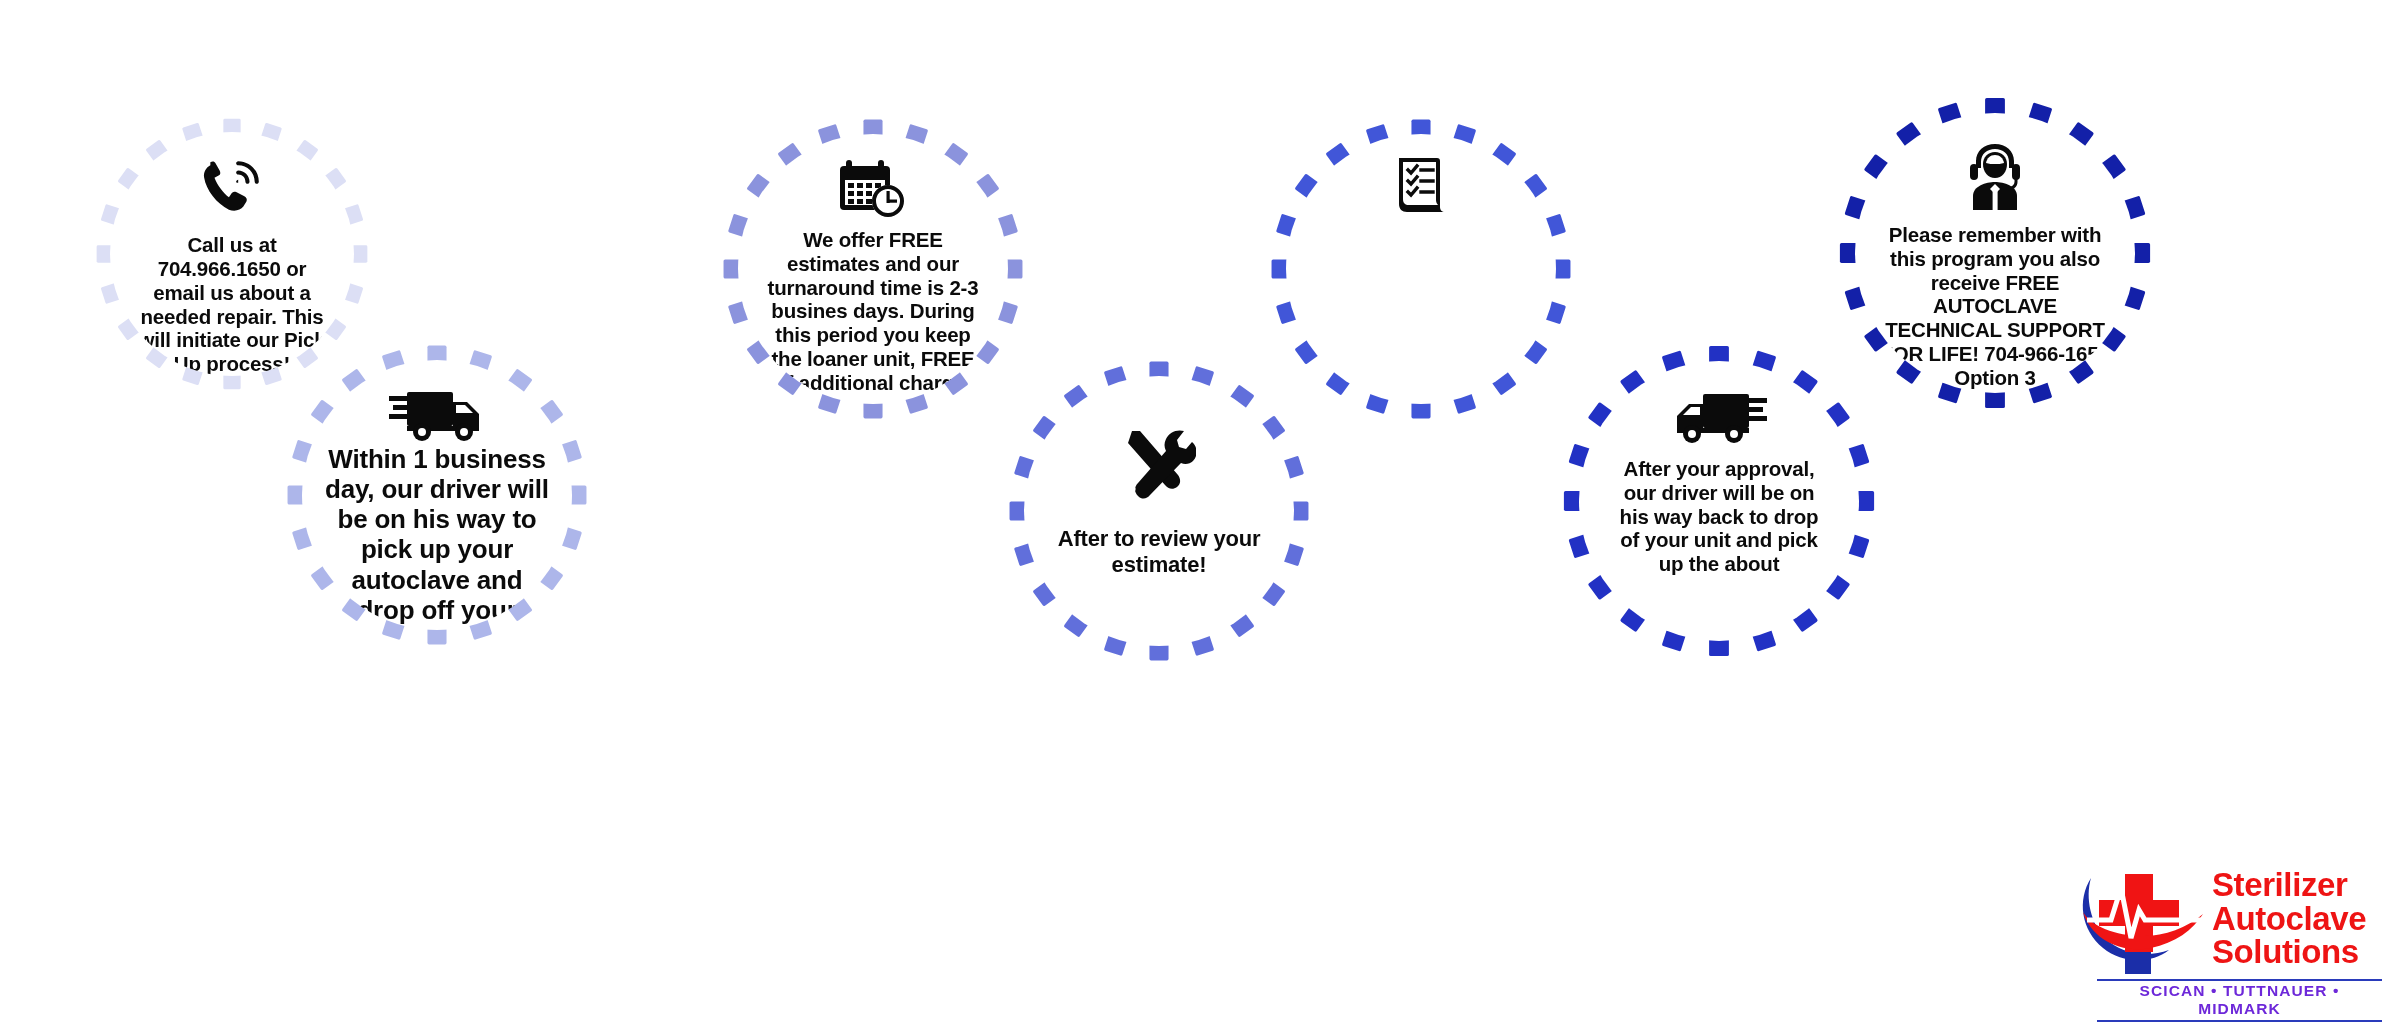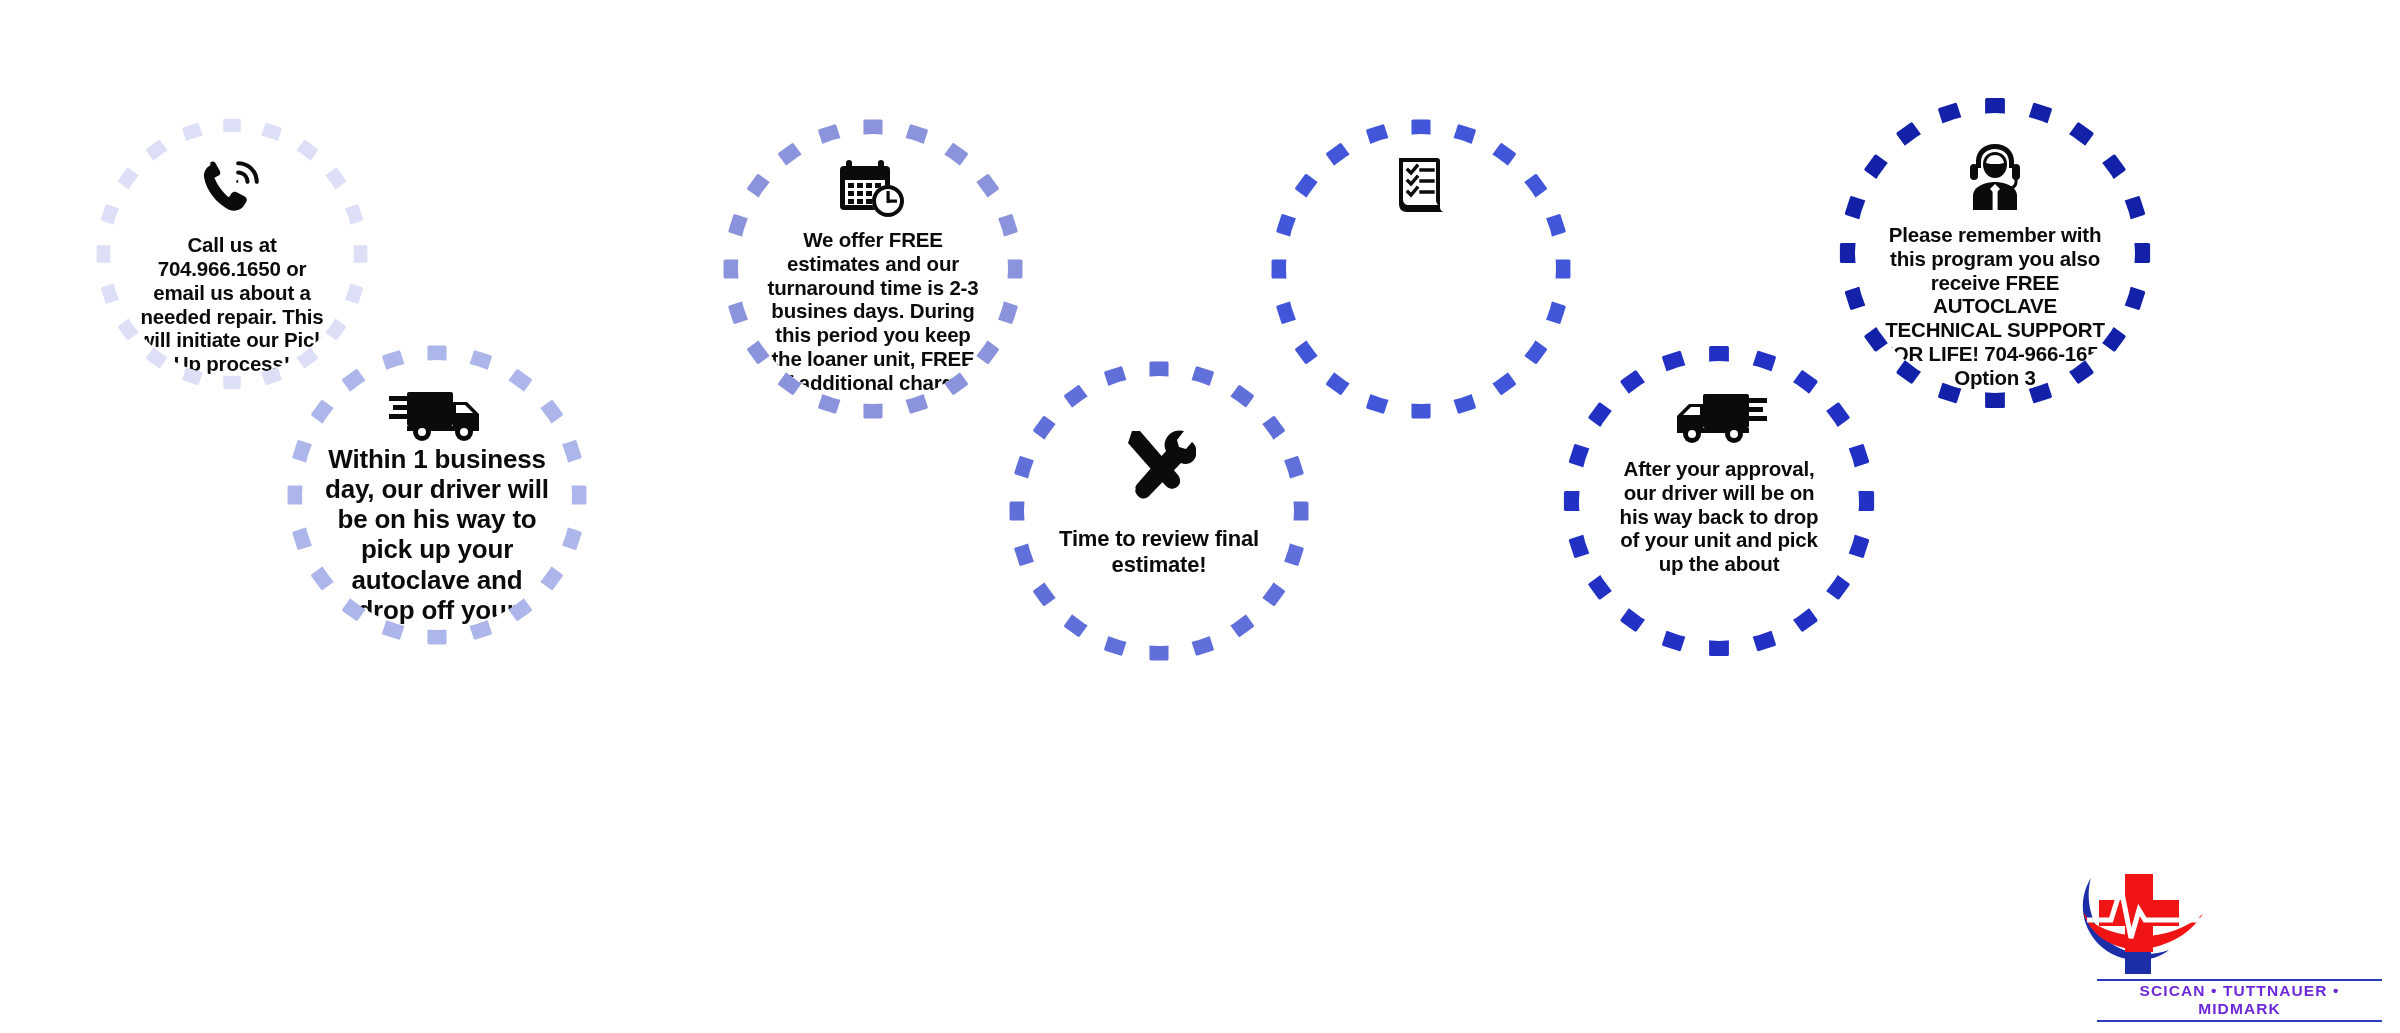--- a/index.html
+++ b/index.html
@@ -327,21 +327,21 @@
       <div class="icon" style="height:72px;">
         <svg width="74" height="74" viewBox="0 0 74 74">
           <g fill="#0b0b0b">
             <path d="M10 4l8 0 38 44c3 4 3 9-1 12-4 3-9 2-12-2L6 16 10 4z"></path>
             <path d="M62 4c-7-2-15 1-18 8-2 4-2 8 0 12L16 56c-4 4-4 9 0 13l0 0c4 4 9 3 12-1L59 36c4 2 9 1 12-2 5-5 5-14-1-19l-6 7-7-2-2-7 7-9z"></path>
           </g>
           <circle cx="11" cy="62" r="2.6" fill="#ffffff"></circle>
           <path fill="#ffffff" d="M58 8l-5 6 3 10 10 3 5-6c-3-6-8-11-13-13z" opacity="0"></path>
         </svg>
       </div>
-      <div class="txt" style="font-size:22px; margin-top:26px; width:220px;">Time to review final estimate!</div>
+      <div class="txt" style="font-size:22px; margin-top:26px; width:220px;">After to review your estimate!</div>
     </div>
   </div>
 
   <div class="gear" style="left:1554px; top:336px; width:330px; height:330px;">
     <svg width="330" height="330" viewBox="0 0 200 200">
       <g fill="#2231c4">
         <circle cx="100" cy="100" r="80"></circle>
         <g>
           <rect x="94" y="6" width="12" height="22" rx="1"></rect>
           <rect x="94" y="6" width="12" height="22" rx="1" transform="rotate(18 100 100)"></rect>
@@ -396,16 +396,21 @@
       <path fill="#1b2ea8" d="M16 14c-14 22-10 52 12 70 20 16 48 16 66 2-22 8-48 4-64-12C16 60 10 34 16 14z"></path>
 
       <rect x="50" y="62" width="26" height="48" fill="#1b2ea8"></rect>
 
       <path fill="#f01414" d="M50 10h28v26h26v26H78v26H50V62H24V36h26V10z"></path>
 
       <path fill="#f01414" d="M8 48c8 26 36 42 68 36 24-5 42-18 52-34-16 14-38 22-60 22-28 0-52-10-60-24z"></path>
 
       <path fill="none" stroke="#ffffff" stroke-width="5" stroke-linejoin="miter" d="M12 56h24l10-32 10 50 8-28 6 10h58"></path>
     </svg>
+    <div class="wordmark">
+      <div>Sterilizer</div>
+      <div>Autoclave</div>
+      <div>Solutions</div>
+    </div>
     <div class="partners">SCICAN  •  TUTTNAUER  •  MIDMARK</div>
   </div>
 
 </div>
 
 </body></html>

